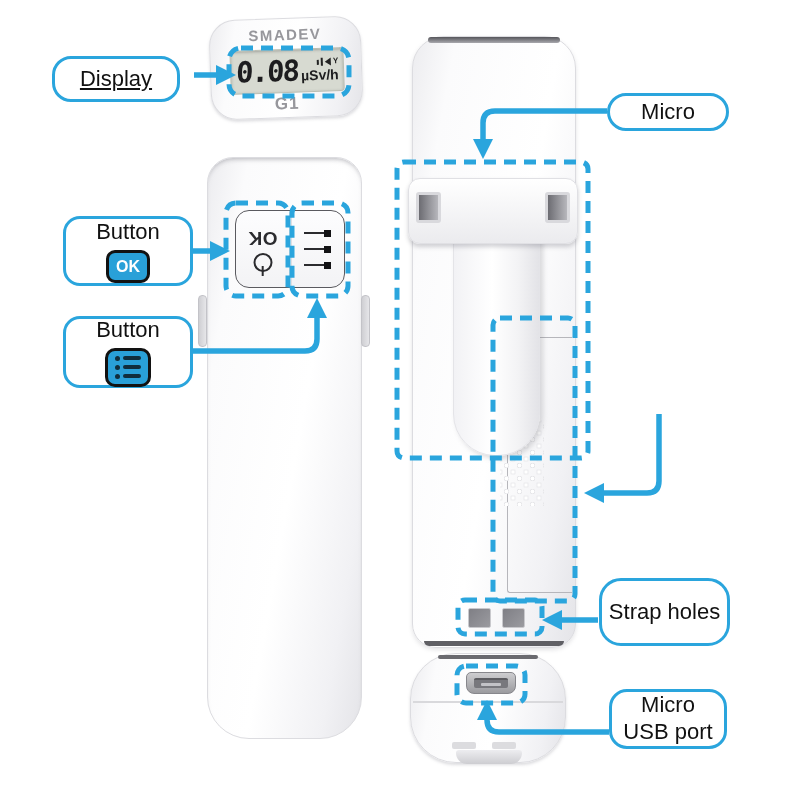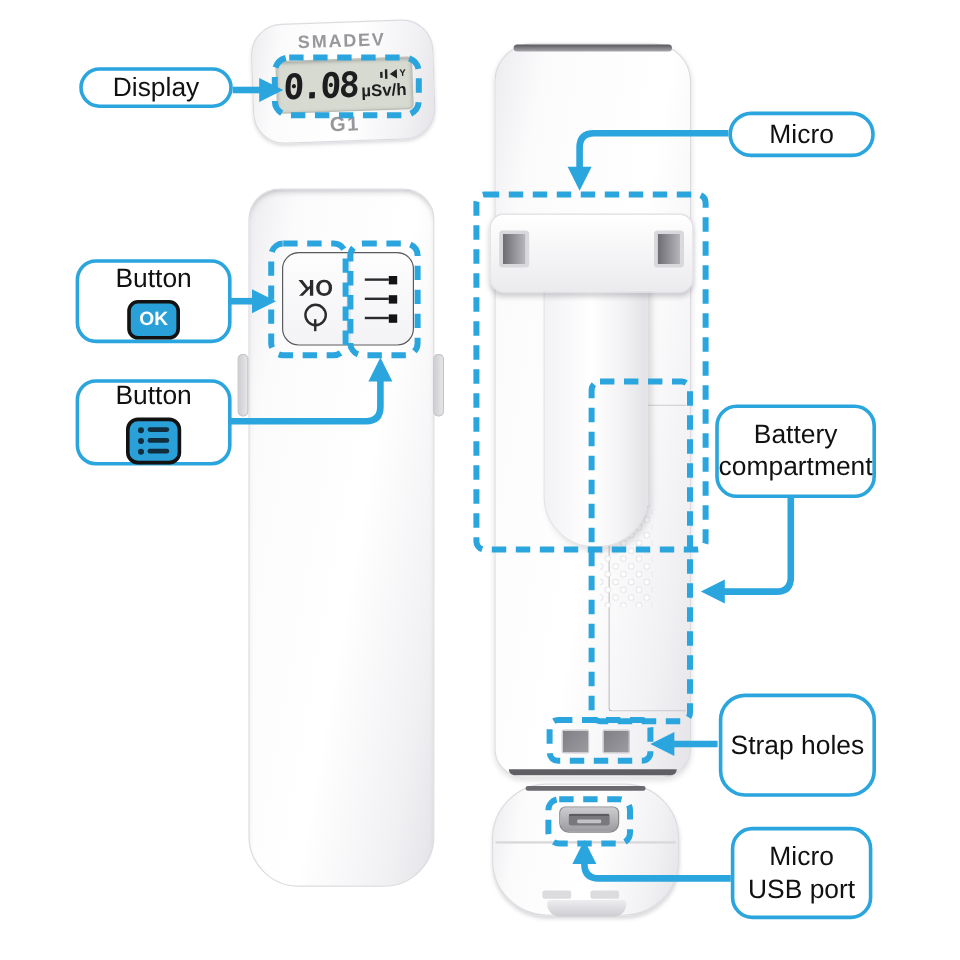--- a/index.html
+++ b/index.html
@@ -210,21 +210,21 @@
       <polygon points="236,75 216,65 216,85"></polygon>
       <polygon points="230,251 210,241 210,261"></polygon>
       <polygon points="317,298 307,318 327,318"></polygon>
       <polygon points="483,159 473,139 493,139"></polygon>
       <polygon points="584,493 604,483 604,503"></polygon>
       <polygon points="542,620 562,610 562,630"></polygon>
       <polygon points="487,700 477,720 497,720"></polygon>
     </g>
   </svg>
 
-  <div class="callout" style="left:66px;top:56px;width:128px;height:34px;">
+  <div class="callout" style="left:52px;top:56px;width:128px;height:46px;text-decoration:underline;">
     <span>Display</span>
   </div>
 
   <div class="callout col" style="left:63px;top:216px;width:130px;height:70px;border-radius:17px;">
     <span>Button</span>
     <span class="ok-badge">OK</span>
   </div>
 
   <div class="callout col" style="left:63px;top:316px;width:130px;height:72px;border-radius:17px;">
     <span>Button</span>
@@ -241,25 +241,22 @@
           <span class="dot"></span>
           <span class="bar"></span>
         </span>
     </span>
   </div>
 
   <div class="callout" style="left:607px;top:93px;width:122px;height:38px;">
     <span>Micro</span>
   </div>
 
-  <div class="callout" style="left:596px;top:337px;width:134px;height:78px;border-radius:18px;padding:4px 10px;">
-    <span>Battery compartment</span>
-  </div>
-
-  <div class="callout" style="left:599px;top:578px;width:131px;height:86px;border-radius:22px;">
+
+  <div class="callout" style="left:599px;top:578px;width:131px;height:68px;border-radius:22px;">
     <span>Strap holes</span>
   </div>
 
-  <div class="callout" style="left:609px;top:689px;width:118px;height:77px;border-radius:18px;padding:4px 8px;">
+  <div class="callout" style="left:609px;top:689px;width:118px;height:60px;border-radius:18px;padding:4px 8px;">
     <span>Micro USB port</span>
   </div>
 
 </div>
 
 </body></html>

